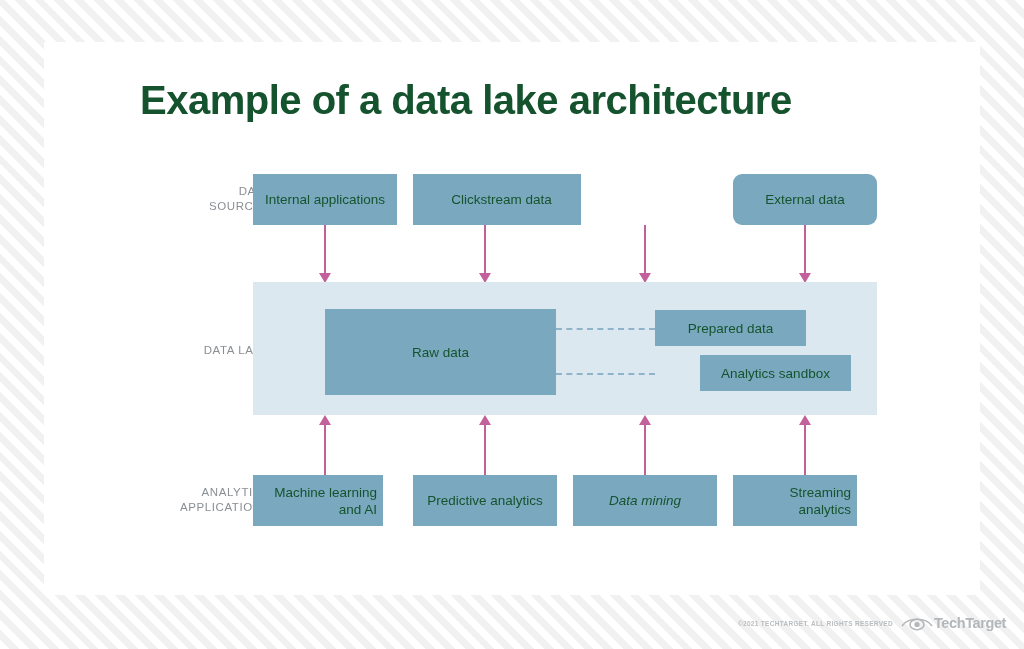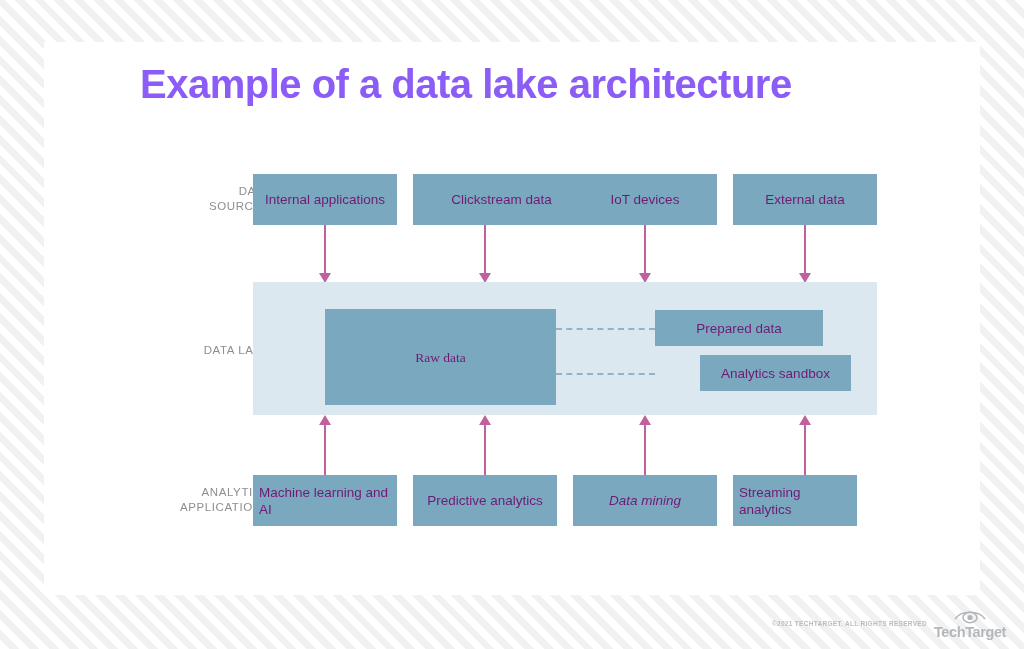--- a/index.html
+++ b/index.html
@@ -35,24 +35,24 @@
     left: 44px;
     top: 42px;
     width: 936px;
     height: 553px;
     background: #ffffff;
   }
 
   #diagram-title {
     position: absolute;
     left: 96px;
-    top: 20px;
+    top: 36px;
     font-size: 40px;
     font-weight: bold;
-    color: #8b5cf6;
+    color: #14532d;
     letter-spacing: -0.5px;
     white-space: nowrap;
   }
 
   
   .row-label {
     position: absolute;
     width: 130px;
     text-align: right;
     font-size: 11.5px;
@@ -62,67 +62,66 @@
     text-transform: uppercase;
   }
   #label-sources { left: 96px; top: 142px; }
   #label-lake    { left: 96px; top: 301px; }
   #label-apps    { left: 96px; top: 443px; }
 
   
   .box {
     position: absolute;
     background: #7aa9bf;
-    color: #701a75;
+    color: #14532d;
     display: flex;
     align-items: center;
     justify-content: center;
-    text-align: left;
+    text-align: right;
     font-size: 13.5px;
     line-height: 17px;
     box-sizing: border-box;
     padding: 2px 6px;
   }
 
   
   .src-box { top: 132px; height: 51px; }
   #src-0 { left: 209px; width: 144px; }
   #src-1 { left: 369px; width: 168px; padding-left: 15px; }
   #src-2 { left: 529px; width: 144px; }
-  #src-3 { left: 689px; width: 144px; }
+  #src-3 { left: 689px; width: 144px; border-radius: 9px; }
 
   
   .app-box { top: 433px; height: 51px; }
-  #app-0 { left: 209px; width: 144px; }
+  #app-0 { left: 209px; width: 130px; }
   #app-1 { left: 369px; width: 144px; }
   #app-2 { left: 529px; width: 144px; font-style: italic; }
   #app-3 { left: 689px; width: 124px; }
 
   
   #lake-band {
     position: absolute;
     left: 209px;
     top: 240px;
     width: 624px;
     height: 133px;
     background: #dce8f0;
   }
   #raw-data {
     position: absolute;
     left: 281px;
     top: 267px;
     width: 231px;
-    height: 96px;
-    font-family: Liberation Serif, serif;
+    height: 86px;
   }
   #prepared-data {
     position: absolute;
     left: 611px;
     top: 268px;
-    width: 168px;
+    width: 151px;
     height: 36px;
   }
   #analytics-sandbox {
     position: absolute;
     left: 611px;
     top: 313px;
     width: 151px;
     height: 36px;
     margin-left: 45px;
   }
@@ -192,21 +191,21 @@
   #copyright {
     font-size: 6.5px;
     letter-spacing: 0.3px;
     color: #b9bdc0;
     font-weight: bold;
     margin-right: 7px;
     white-space: nowrap;
   }
   #techtarget-logo {
     display: flex;
-    flex-direction: column;
+    flex-direction: row;
     align-items: center;
     text-align: center;
   }
   #logo-eye-icon { display: block; }
   #logo-wordmark {
     font-size: 14.5px;
     font-weight: bold;
     color: #b3b7ba;
     letter-spacing: -0.4px;
     line-height: 15px;
@@ -226,21 +225,20 @@
     <div>SOURCES</div>
   </div>
   <div class="row-label" id="label-lake">DATA LAKE</div>
   <div class="row-label" id="label-apps">
     <div>ANALYTICS</div>
     <div>APPLICATIONS</div>
   </div>
 
   <div class="box src-box" id="src-0">Internal applications</div>
   <div class="box src-box" id="src-1">Clickstream data</div>
-  <div class="box src-box" id="src-2">IoT devices</div>
   <div class="box src-box" id="src-3">External data</div>
 
   <div class="arrow arrow-down col-0">
     <div class="shaft"></div>
     <div class="head"></div>
   </div>
   <div class="arrow arrow-down col-1">
     <div class="shaft"></div>
     <div class="head"></div>
   </div>

